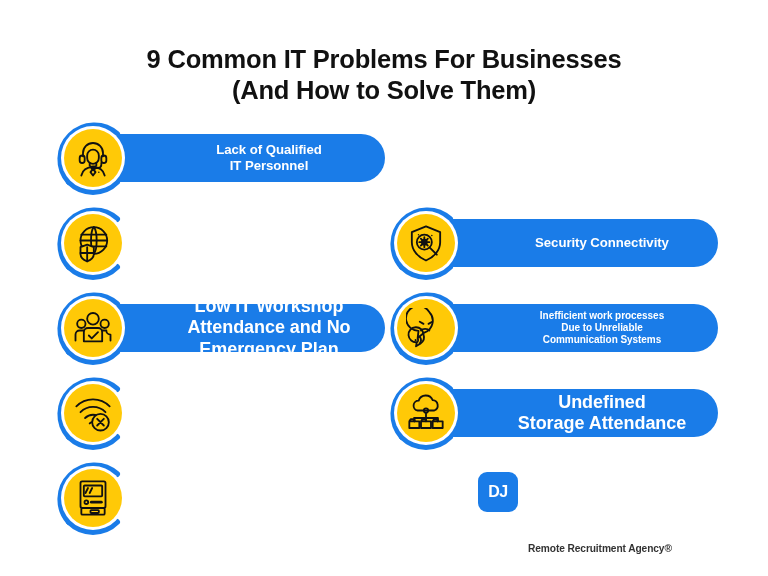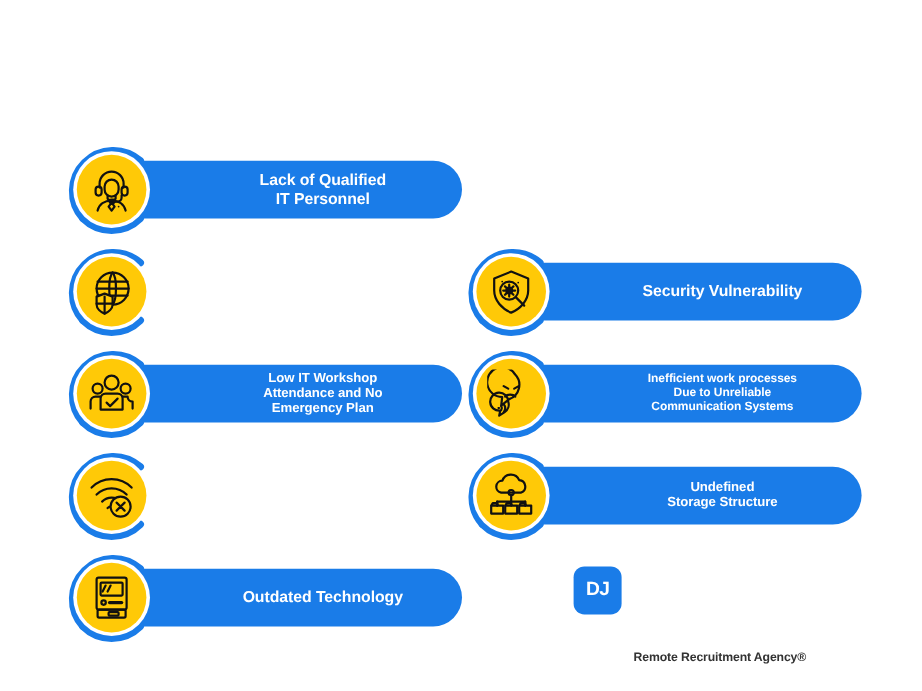--- a/index.html
+++ b/index.html
@@ -79,21 +79,21 @@
   .pill-label {
     color: #ffffff;
     font-weight: bold;
     font-size: 13.2px;
     line-height: 1.18;
     text-align: center;
     white-space: pre-line;
     letter-spacing: -0.05px;
   }
   .item.row-3 .pill-label,
-  .item.row-4 .pill-label { font-size: 11px; }
+  .item.row-4 .pill-label { font-size: 18px; }
   .item.col-right.row-3 .pill-label { font-size: 10px; }
 
   
   .ring {
     position: absolute;
     left: 0;
     top: 0;
     width: 76px;
     height: 76px;
     pointer-events: none;
@@ -172,20 +172,24 @@
     font-size: 10.2px;
     letter-spacing: -0.1px;
     margin-top: 39px;
   }
 </style>
 </head>
 <body>
 
 <div class="page">
 
+  <div class="title">
+    <span class="title-line">9 Common IT Problems For Businesses</span>
+    <span class="title-line">(And How to Solve Them)</span>
+  </div>
 
   <div class="items">
 
     <div class="item col-left row-1">
       <div class="pill">
         <span class="pill-label">Lack of Qualified
 IT Personnel</span>
       </div>
       <div class="ring">
         <svg width="76" height="76" viewBox="0 0 76 76">
@@ -227,21 +231,21 @@
           <path d="M10 14h30M10 28h30"></path>
           <path d="M9 21h32"></path>
           <path d="M17 26l-8 3v8c0 4 4 7.5 8 9 4-1.5 8-5 8-9v-8z" fill="#ffc907"></path>
           <path d="M17 29v17M9 36h16"></path>
         </svg>
       </div>
     </div>
 
     <div class="item col-right row-2">
       <div class="pill">
-        <span class="pill-label">Security Vulnerability</span>
+        <span class="pill-label">Security Connectivity</span>
       </div>
       <div class="ring">
         <svg width="76" height="76" viewBox="0 0 76 76">
           <path d="M 62 14 A 34 34 0 0 0 14 62" fill="none" stroke="#1a7ce8" stroke-width="6" stroke-linecap="round"></path>
           <path d="M 14 62 A 34 34 0 0 0 62 62" fill="none" stroke="#1a7ce8" stroke-width="6" stroke-linecap="round"></path>
         </svg>
       </div>
       <div class="circle-halo"></div>
       <div class="circle">
         <svg width="40" height="40" viewBox="0 0 48 48" fill="none" stroke="#111111" stroke-width="2.2" stroke-linecap="round" stroke-linejoin="round">
@@ -324,21 +328,21 @@
           <path d="M20 36.5a5.5 5.5 0 0 1 8 0"></path>
           <circle cx="33" cy="35" r="10" fill="#ffc907"></circle>
           <path d="M29 31l8 8M37 31l-8 8"></path>
         </svg>
       </div>
     </div>
 
     <div class="item col-right row-4">
       <div class="pill">
         <span class="pill-label">Undefined
-Storage Structure</span>
+Storage Attendance</span>
       </div>
       <div class="ring">
         <svg width="76" height="76" viewBox="0 0 76 76">
           <path d="M 62 14 A 34 34 0 0 0 14 62" fill="none" stroke="#1a7ce8" stroke-width="6" stroke-linecap="round"></path>
           <path d="M 14 62 A 34 34 0 0 0 62 62" fill="none" stroke="#1a7ce8" stroke-width="6" stroke-linecap="round"></path>
         </svg>
       </div>
       <div class="circle-halo"></div>
       <div class="circle">
         <svg width="40" height="40" viewBox="0 0 48 48" fill="none" stroke="#111111" stroke-width="2.2" stroke-linecap="round" stroke-linejoin="round">
@@ -348,23 +352,20 @@
           <path d="M10 34v-4h28v4"></path>
           <path d="M10 30v4M24 30v4M38 30v4"></path>
           <path d="M4 34h12v8H4zM4 34l1.6-2.5h4l1.2 2.5"></path>
           <path d="M18 34h12v8H18zM18 34l1.6-2.5h4l1.2 2.5"></path>
           <path d="M32 34h12v8H32zM32 34l1.6-2.5h4l1.2 2.5"></path>
         </svg>
       </div>
     </div>
 
     <div class="item col-left row-5">
-      <div class="pill">
-        <span class="pill-label">Outdated Technology</span>
-      </div>
       <div class="ring">
         <svg width="76" height="76" viewBox="0 0 76 76">
           <path d="M 62 14 A 34 34 0 0 0 14 62" fill="none" stroke="#1a7ce8" stroke-width="6" stroke-linecap="round"></path>
           <path d="M 14 62 A 34 34 0 0 0 62 62" fill="none" stroke="#1a7ce8" stroke-width="6" stroke-linecap="round"></path>
         </svg>
       </div>
       <div class="circle-halo"></div>
       <div class="circle">
         <svg width="40" height="40" viewBox="0 0 48 48" fill="none" stroke="#111111" stroke-width="2.2" stroke-linecap="round" stroke-linejoin="round">
           <rect x="9" y="4" width="30" height="32" rx="2"></rect>

